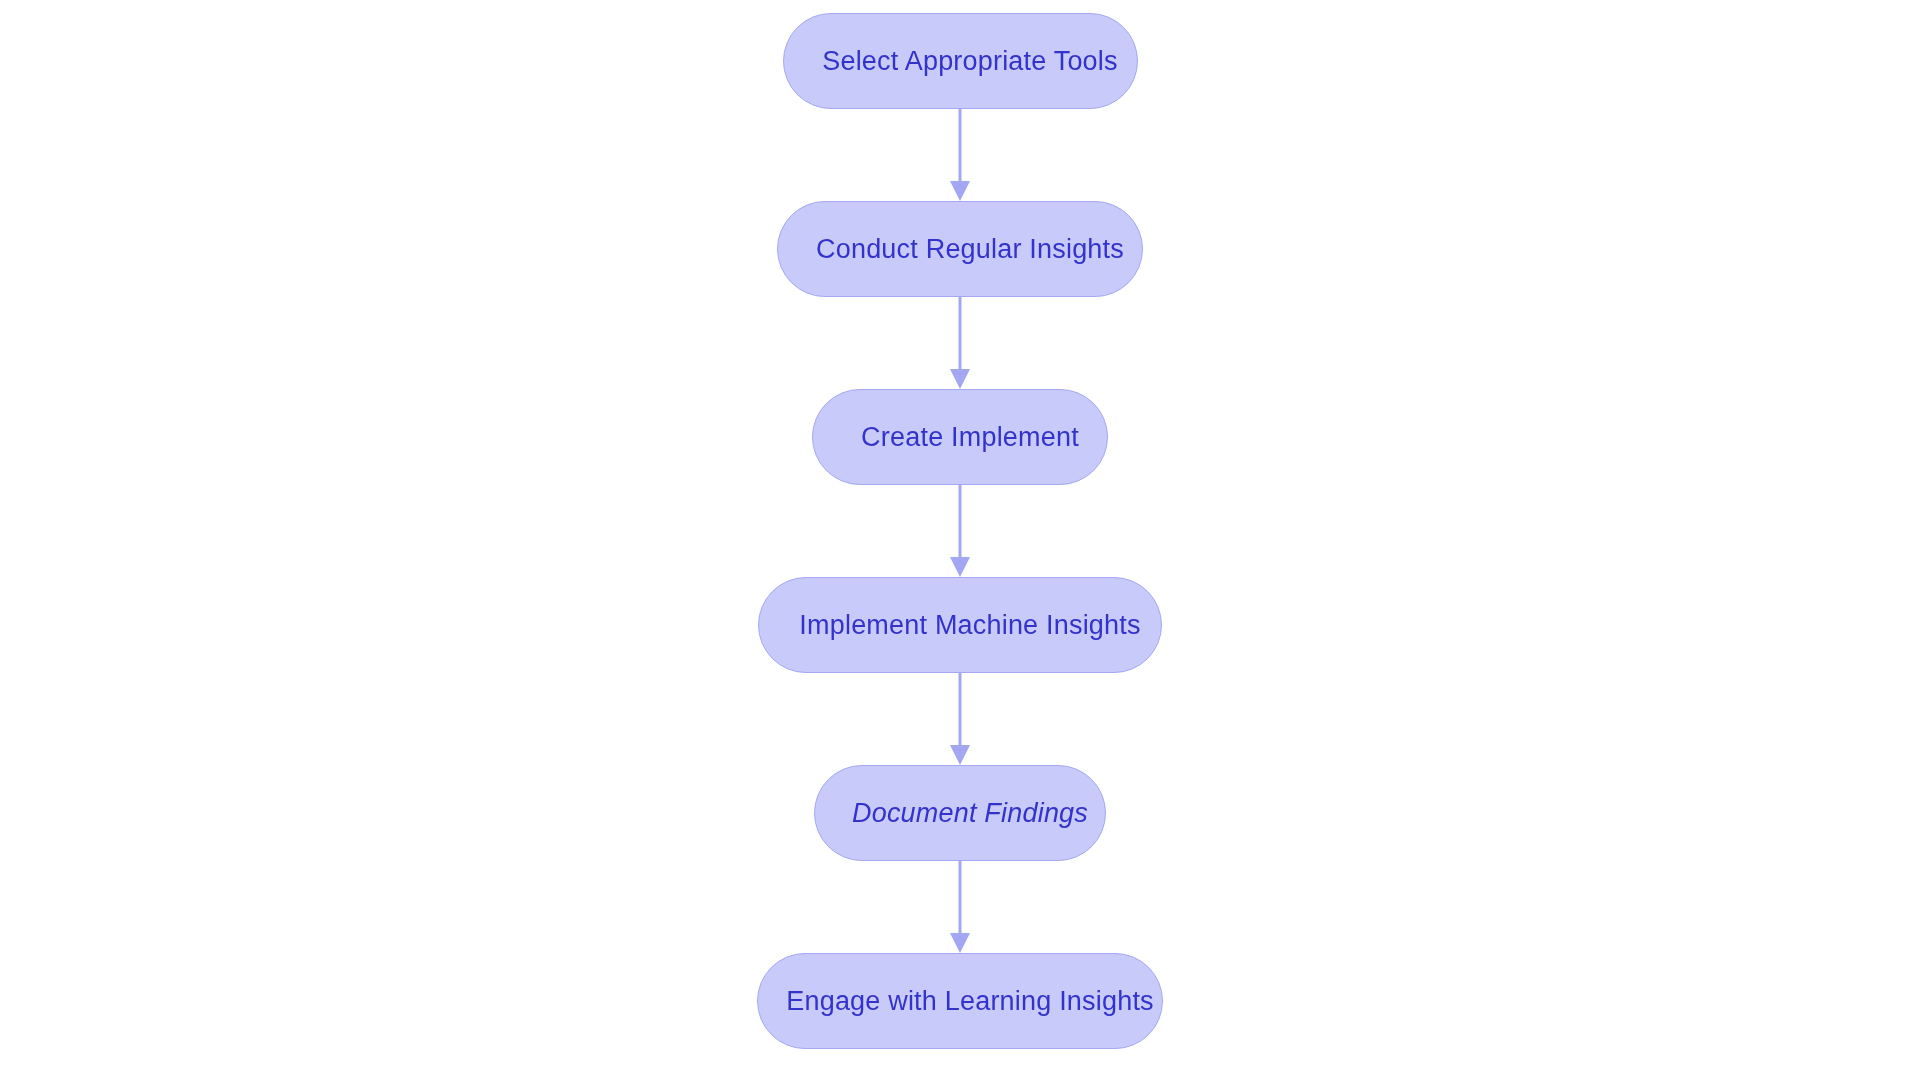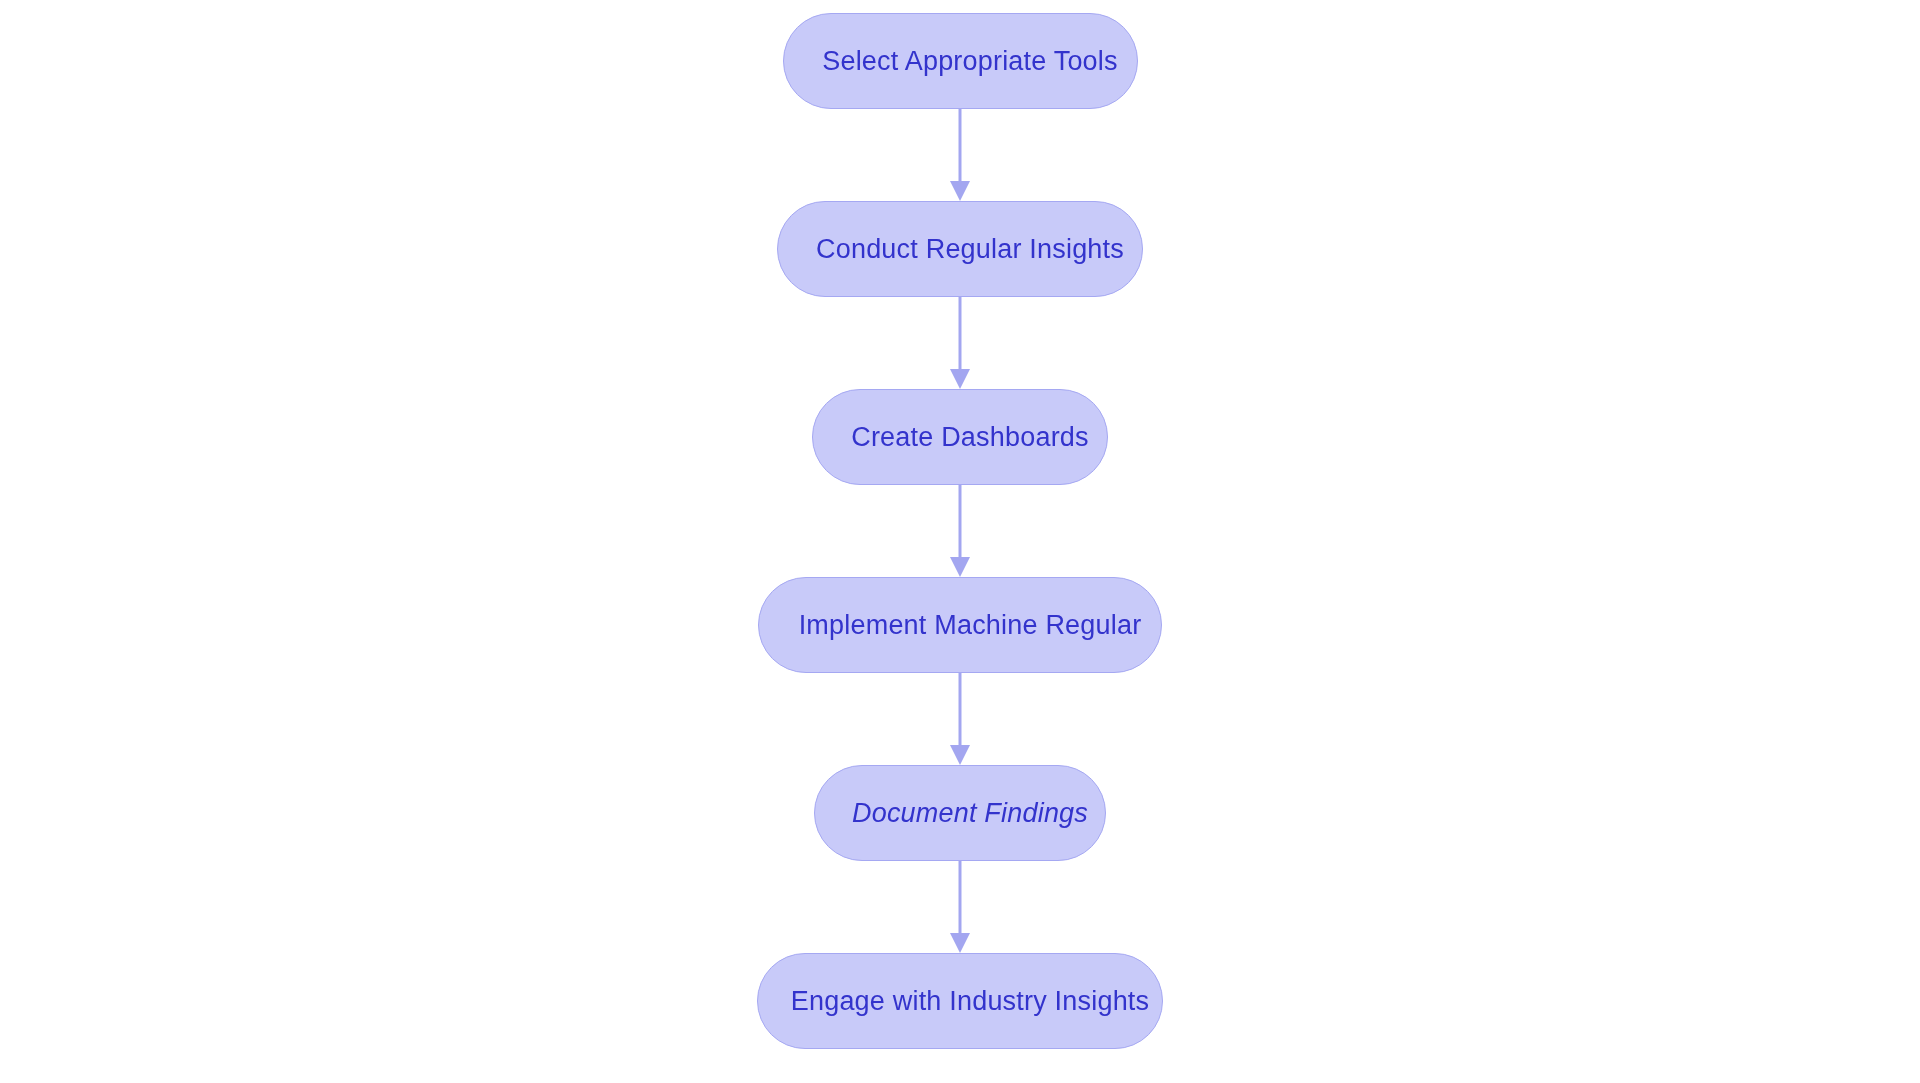--- a/index.html
+++ b/index.html
@@ -97,32 +97,32 @@
     </div>
 
     <div class="connector">
       <svg viewBox="0 0 40 92" xmlns="http://www.w3.org/2000/svg" aria-hidden="true">
         <line x1="20" y1="0" x2="20" y2="78" stroke="#a3a6f0" stroke-width="3"></line>
         <polygon points="10,72 30,72 20,92" fill="#a3a6f0"></polygon>
       </svg>
     </div>
 
     <div class="node" style="width: 296px; background: rgb(200, 202, 249); border-color: rgb(165, 168, 242); color: rgb(51, 51, 204);">
-      <span class="node-label">Create Dashboards</span>
+      <span class="node-label">Create Implement</span>
     </div>
 
     <div class="connector">
       <svg viewBox="0 0 40 92" xmlns="http://www.w3.org/2000/svg" aria-hidden="true">
         <line x1="20" y1="0" x2="20" y2="78" stroke="#a3a6f0" stroke-width="3"></line>
         <polygon points="10,72 30,72 20,92" fill="#a3a6f0"></polygon>
       </svg>
     </div>
 
     <div class="node" style="width: 404px; background: rgb(200, 202, 249); border-color: rgb(165, 168, 242); color: rgb(51, 51, 204);">
-      <span class="node-label">Implement Machine Regular</span>
+      <span class="node-label">Implement Machine Insights</span>
     </div>
 
     <div class="connector">
       <svg viewBox="0 0 40 92" xmlns="http://www.w3.org/2000/svg" aria-hidden="true">
         <line x1="20" y1="0" x2="20" y2="78" stroke="#a3a6f0" stroke-width="3"></line>
         <polygon points="10,72 30,72 20,92" fill="#a3a6f0"></polygon>
       </svg>
     </div>
 
     <div class="node" style="width: 292px; background: rgb(200, 202, 249); border-color: rgb(165, 168, 242); color: rgb(51, 51, 204); font-style: italic;">
@@ -130,17 +130,17 @@
     </div>
 
     <div class="connector">
       <svg viewBox="0 0 40 92" xmlns="http://www.w3.org/2000/svg" aria-hidden="true">
         <line x1="20" y1="0" x2="20" y2="78" stroke="#a3a6f0" stroke-width="3"></line>
         <polygon points="10,72 30,72 20,92" fill="#a3a6f0"></polygon>
       </svg>
     </div>
 
     <div class="node" style="width: 406px; background: rgb(200, 202, 249); border-color: rgb(165, 168, 242); color: rgb(51, 51, 204);">
-      <span class="node-label">Engage with Industry Insights</span>
+      <span class="node-label">Engage with Learning Insights</span>
     </div>
 
   </div>
 </div>
 
 </body></html>

